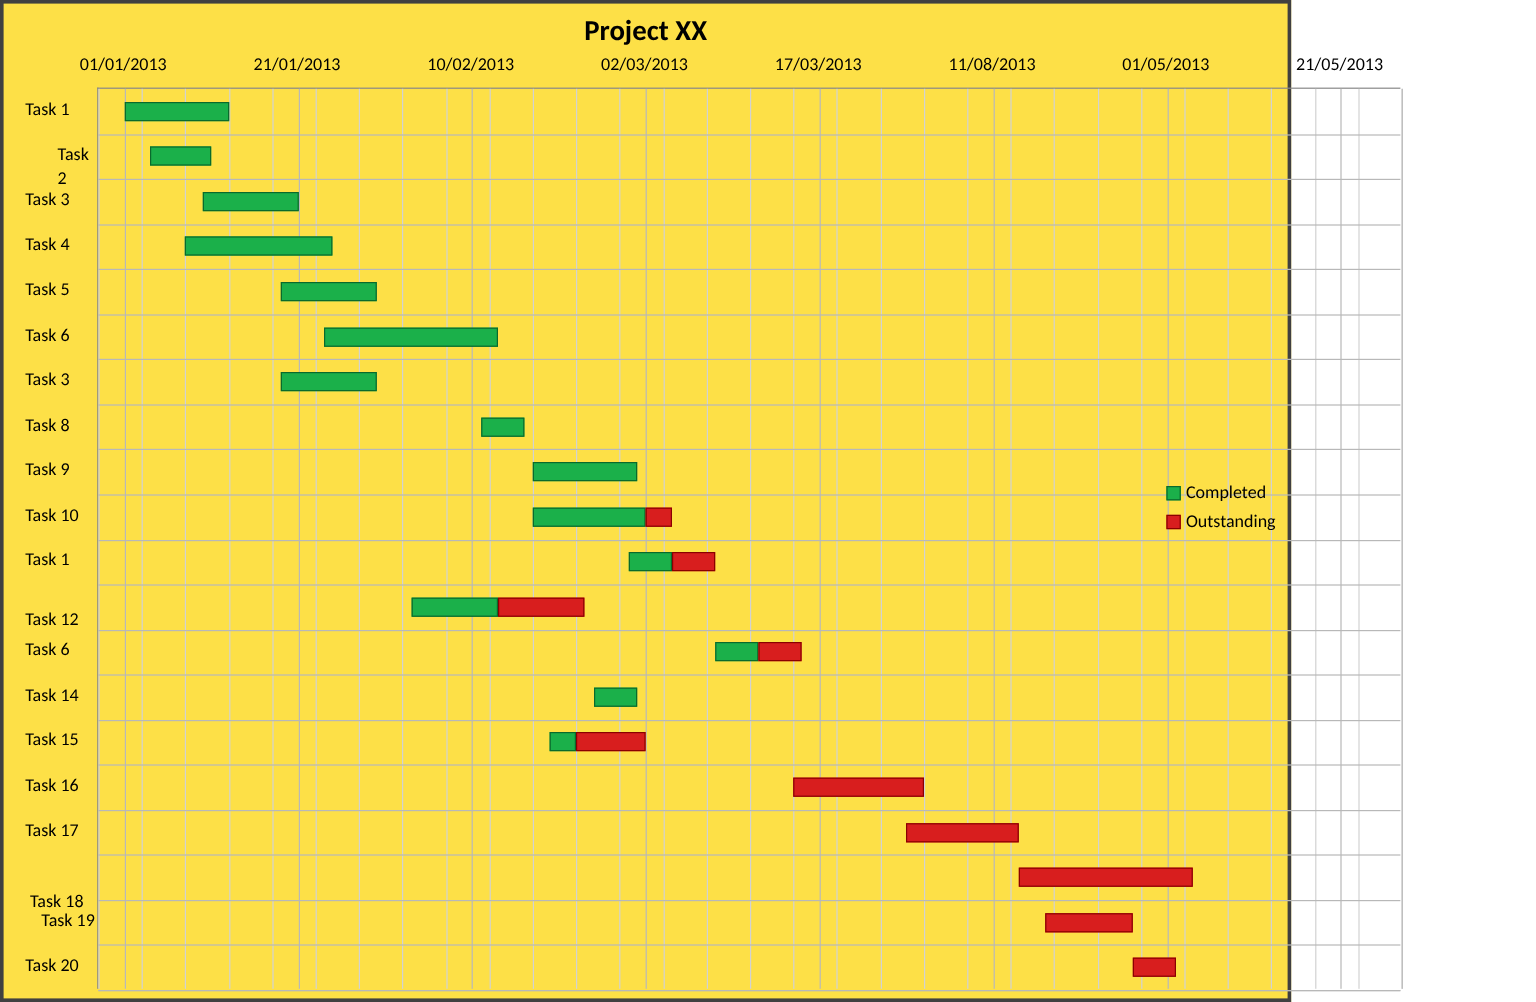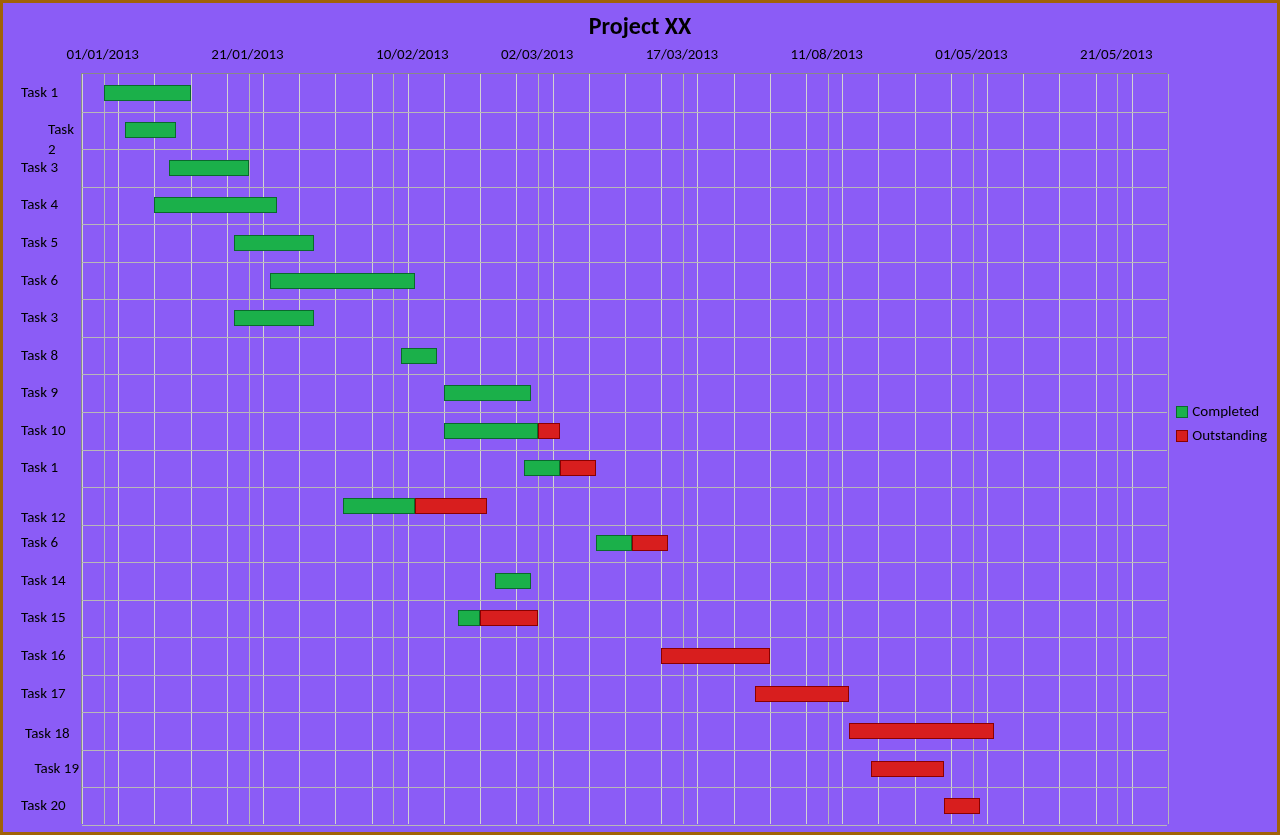--- a/index.html
+++ b/index.html
@@ -4,25 +4,25 @@
 <style>
   html, body {
     margin: 0;
     padding: 0;
     background: #fff;
     font-family: Calibri, Arial, sans-serif;
     font-size: 14px;
   }
   .frame {
     box-sizing: border-box;
-    width: 1280px;
+    width: 1076px;
     height: 835px;
-    border: 3px solid #a16207;
+    border: 3px solid #404040;
     position: relative;
-    background: #8b5cf6;
+    background: #fde047;
   }
   .title {
     text-align: center;
     font-weight: bold;
     font-size: 24px;
     padding-top: 8px;
   }
   .axis-labels {
     position: absolute;
     top: 42px;
@@ -113,21 +113,21 @@
 </head>
 <body>
 
 <div class="frame">
 
   <div class="title">Project XX</div>
 
   <div class="axis-labels" id="axis-labels">
       <div class="axis-label" style="left: 99.72px;">01/01/2013</div>
       <div class="axis-label" style="left: 244.52px;">21/01/2013</div>
-      <div class="axis-label" style="left: 389.32px; margin-left: 20px;">10/02/2013</div>
+      <div class="axis-label" style="left: 389.32px;">10/02/2013</div>
       <div class="axis-label" style="left: 534.12px;">02/03/2013</div>
       <div class="axis-label" style="left: 678.92px;">17/03/2013</div>
       <div class="axis-label" style="left: 823.72px;">11/08/2013</div>
       <div class="axis-label" style="left: 968.52px;">01/05/2013</div>
       <div class="axis-label" style="left: 1113.32px;">21/05/2013</div>
     </div>
 
   <div class="task-labels" id="task-labels" style="left: 0px; width: 78px; top: 70px; height: 751px;">
       <div class="task-label" style="top: 8.775px;">Task 1</div>
       <div class="task-label" style="top: 46.325px; padding-left: 45px;">Task 2</div>
@@ -139,21 +139,21 @@
       <div class="task-label" style="top: 271.625px;">Task 8</div>
       <div class="task-label" style="top: 309.175px;">Task 9</div>
       <div class="task-label" style="top: 346.725px;">Task 10</div>
       <div class="task-label" style="top: 384.275px;">Task 1</div>
       <div class="task-label" style="top: 421.825px; margin-top: 12px;">Task 12</div>
       <div class="task-label" style="top: 459.375px;">Task 6</div>
       <div class="task-label" style="top: 496.925px;">Task 14</div>
       <div class="task-label" style="top: 534.475px;">Task 15</div>
       <div class="task-label" style="top: 572.025px;">Task 16</div>
       <div class="task-label" style="top: 609.575px;">Task 17</div>
-      <div class="task-label" style="top: 650px; padding-left: 22px;">Task 18</div>
+      <div class="task-label" style="top: 669px; padding-left: 22px;">Task 18</div>
       <div class="task-label" style="top: 684.675px; text-align: right;">Task 19</div>
       <div class="task-label" style="top: 722.225px;">Task 20</div>
     </div>
 
   <div class="plot" id="plot" style="left: 78px; width: 1086px; top: 70px; height: 751px;">
       <div class="vline light" style="left: 0px;"></div>
       <div class="vline light" style="left: 36.2px;"></div>
       <div class="vline light" style="left: 72.4px;"></div>
       <div class="vline light" style="left: 108.6px;"></div>
       <div class="vline light" style="left: 144.8px;"></div>

